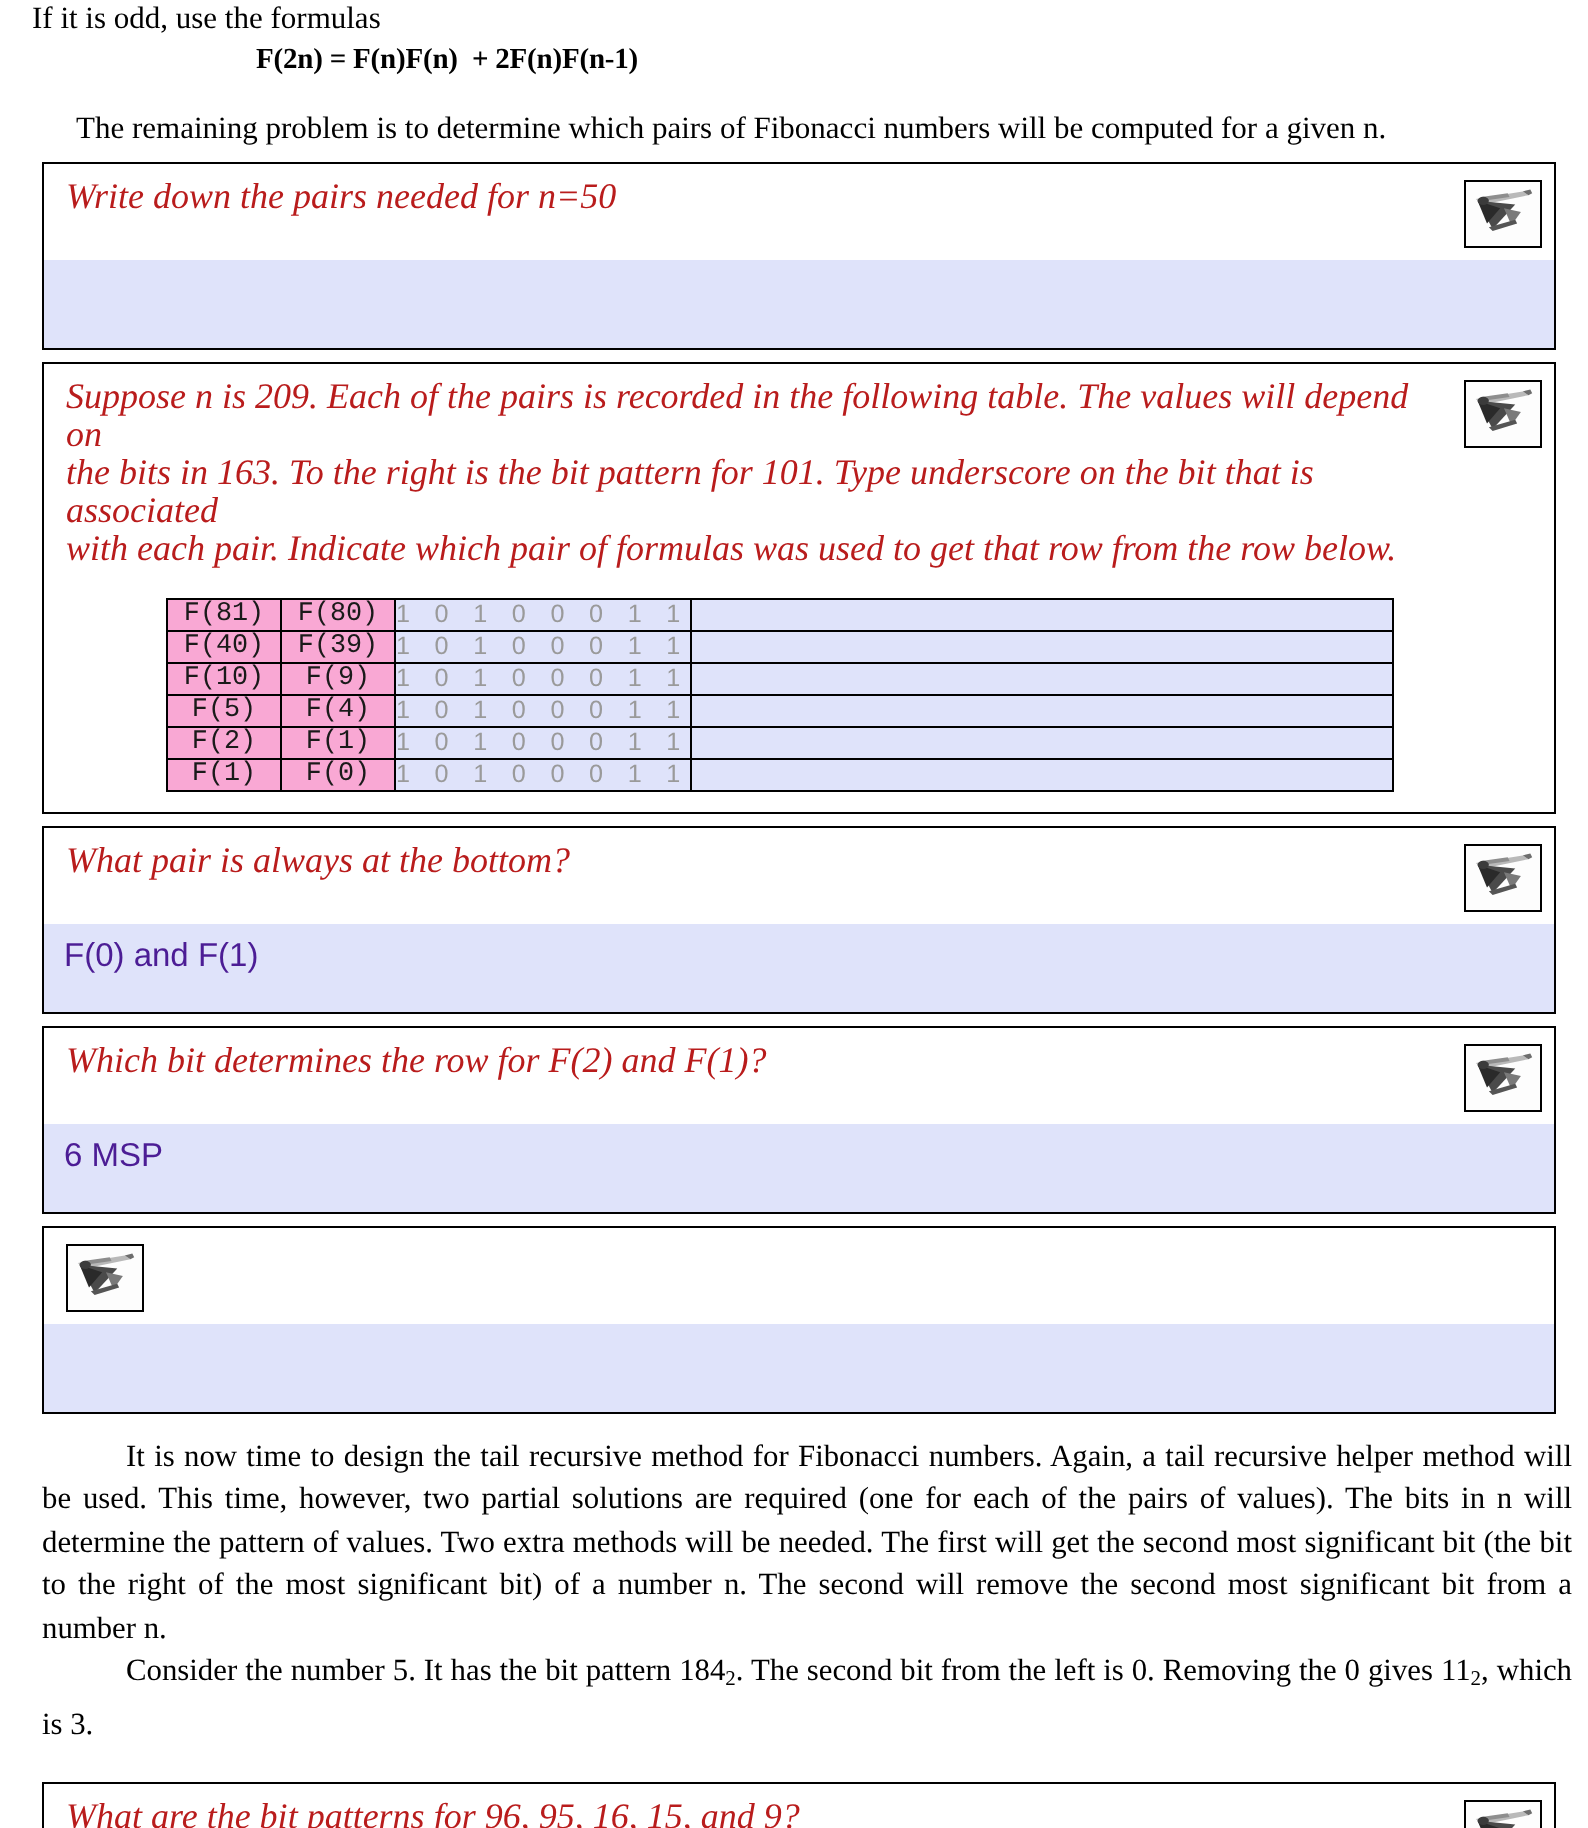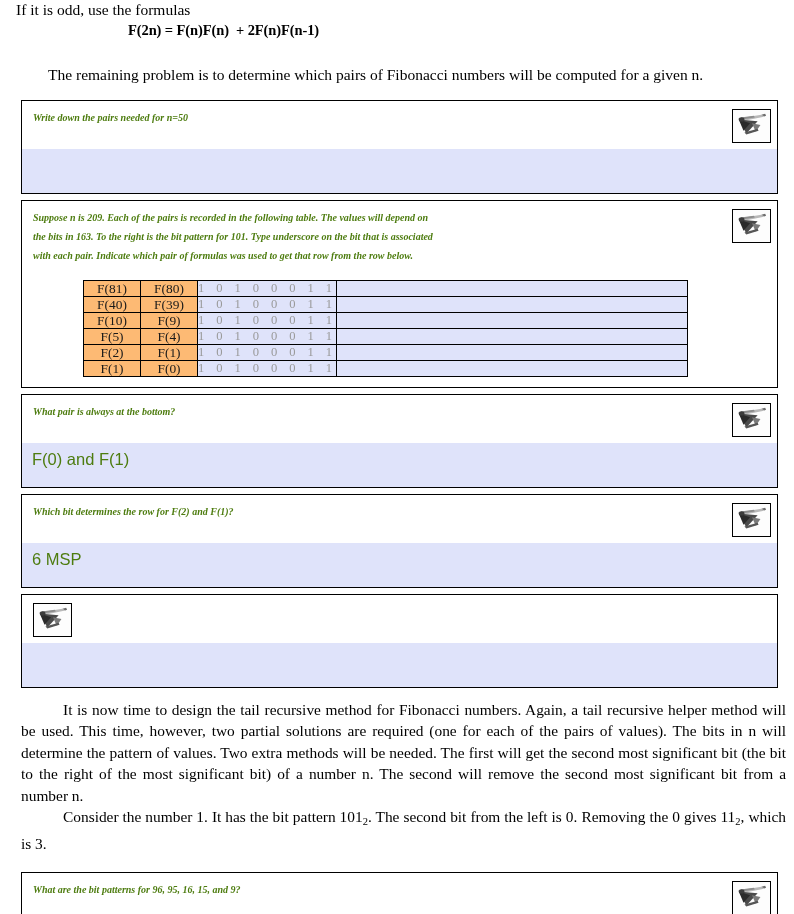--- a/index.html
+++ b/index.html
@@ -32,46 +32,46 @@
   .formula-line {
     font-size: 14.5px;
     font-weight: bold;
     line-height: 20.5px;
     letter-spacing: -0.1px;
     white-space: pre;
   }
   .remaining-line {
     font-size: 15.5px;
     line-height: 20px;
-    margin: 15px;
+    margin: 5px;
     padding: 9px 0 0 33px;
   }
 
   
   .qbox {
     border: 1.4px solid #000000;
     background: #ffffff;
     margin: 6px 16px 0 21px;
     position: relative;
   }
   .qbox-head {
     display: flex;
     align-items: flex-start;
     justify-content: space-between;
     background: #ffffff;
     padding: 7px 4px 6px 11px;
     min-height: 30px;
   }
   .qtext {
     font-family: "Liberation Serif", "DejaVu Serif", serif;
-    font-weight: bold;
+    font-weight: normal;
     font-style: italic;
-    font-size: 10px;
+    font-size: 18px;
     line-height: 19px;
-    color: #4d7c0f;
+    color: #b91c1c;
     padding-right: 8px;
     flex: 1 1 auto;
   }
   .qtext .ql { display: block; }
 
   
   .pen-icon {
     flex: 0 0 auto;
     width: 39px; height: 34px;
     border: 1.4px solid #000000;
@@ -86,55 +86,55 @@
   .answer-area {
     background: #dfe3fa;
     border-top: 0;
     min-height: 44px;
     padding: 4px 10px 8px 10px;
   }
   .answer-text {
     font-family: "Liberation Sans", "DejaVu Sans", sans-serif;
     font-size: 16.5px;
     line-height: 24px;
-    color: #4d7c0f;
+    color: #4c1d95;
     font-style: normal;
     font-weight: normal;
   }
 
   
   .table-wrap { padding: 9px 0 10px 61px; }
   table.fib {
     border-collapse: collapse;
     table-layout: fixed;
   }
   table.fib td {
     border: 1.1px solid #000000;
     height: 16px;
     padding: 0;
     vertical-align: middle;
   }
   td.fcell {
     width: 57px;
     text-align: center;
-    font-family: Liberation Serif, serif;
+    font-family: Liberation Mono, monospace;
     font-size: 13.4px;
     color: #1a1a1a;
-    background: #fdba74;
+    background: #f9a8d4;
     line-height: 15px;
   }
   td.bits {
     width: 133px;
     background: #dfe3fa;
     border-left: 1.1px solid #9aa3c8;
     border-right: 1.1px solid #9aa3c8;
     border-top: 1.1px solid #c3c9e6;
     border-bottom: 1.1px solid #c3c9e6;
     padding-left: 4px;
-    font-family: Liberation Serif, serif;
+    font-family: Liberation Sans, sans-serif;
     font-size: 12.6px;
     color: #9a9a9a;
     letter-spacing: 4.4px;
     white-space: pre;
   }
   td.blank {
     width: 351px;
     background: #dfe3fa;
     border: 1.1px solid #000000;
   }
@@ -319,21 +319,21 @@
         </svg>
       </div>
     </div>
     <div class="answer-area">
       <div class="answer-text"></div>
     </div>
   </div>
 
   <div>
     <p class="body-par first">It is now time to design the tail recursive method for Fibonacci numbers.  Again, a tail recursive helper method will be used.  This time, however, two partial solutions are required (one for each of the pairs of values).  The bits in n will determine the pattern of values.  Two extra methods will be needed.  The first will get the second most significant bit (the bit to the right of the most significant bit) of a number n.  The second will remove the second most significant bit from a number n.</p>
-    <p class="body-par"><span>Consider the number 1.  It has the bit pattern 101</span><sub>2</sub><span>.  The second bit from the left is 0.  Removing the 0 gives 11</span><sub>2</sub><span>, which is 3.</span></p>
+    <p class="body-par"><span>Consider the number 5.  It has the bit pattern 184</span><sub>2</sub><span>.  The second bit from the left is 0.  Removing the 0 gives 11</span><sub>2</sub><span>, which is 3.</span></p>
   </div>
 
   <div class="spacer-12"></div>
 
   <div class="qbox">
     <div class="qbox-head">
       <div class="qtext">
         <span class="ql">What are the bit patterns for 96, 95, 16, 15, and 9?</span>
       </div>
       <div class="pen-icon">

